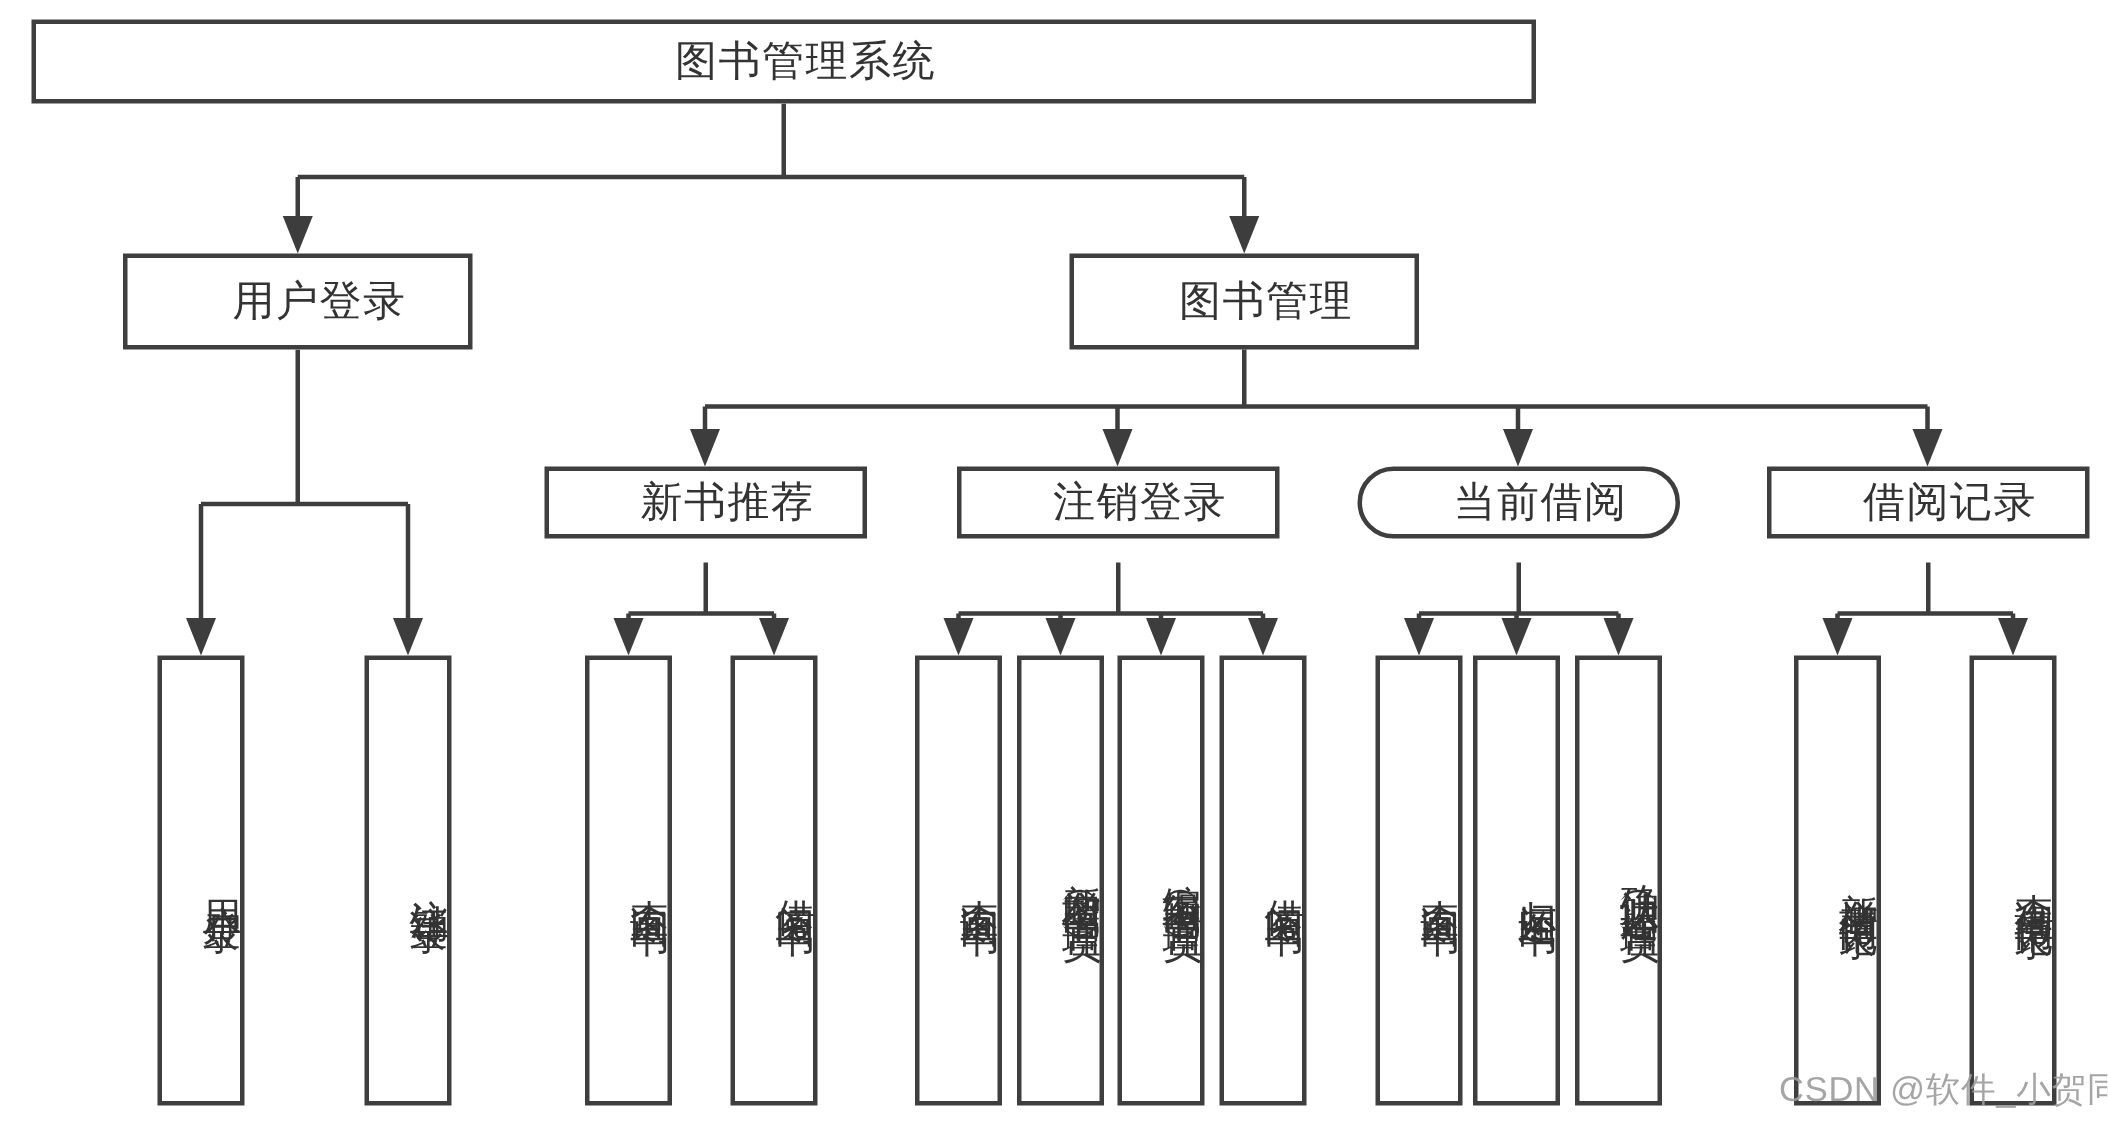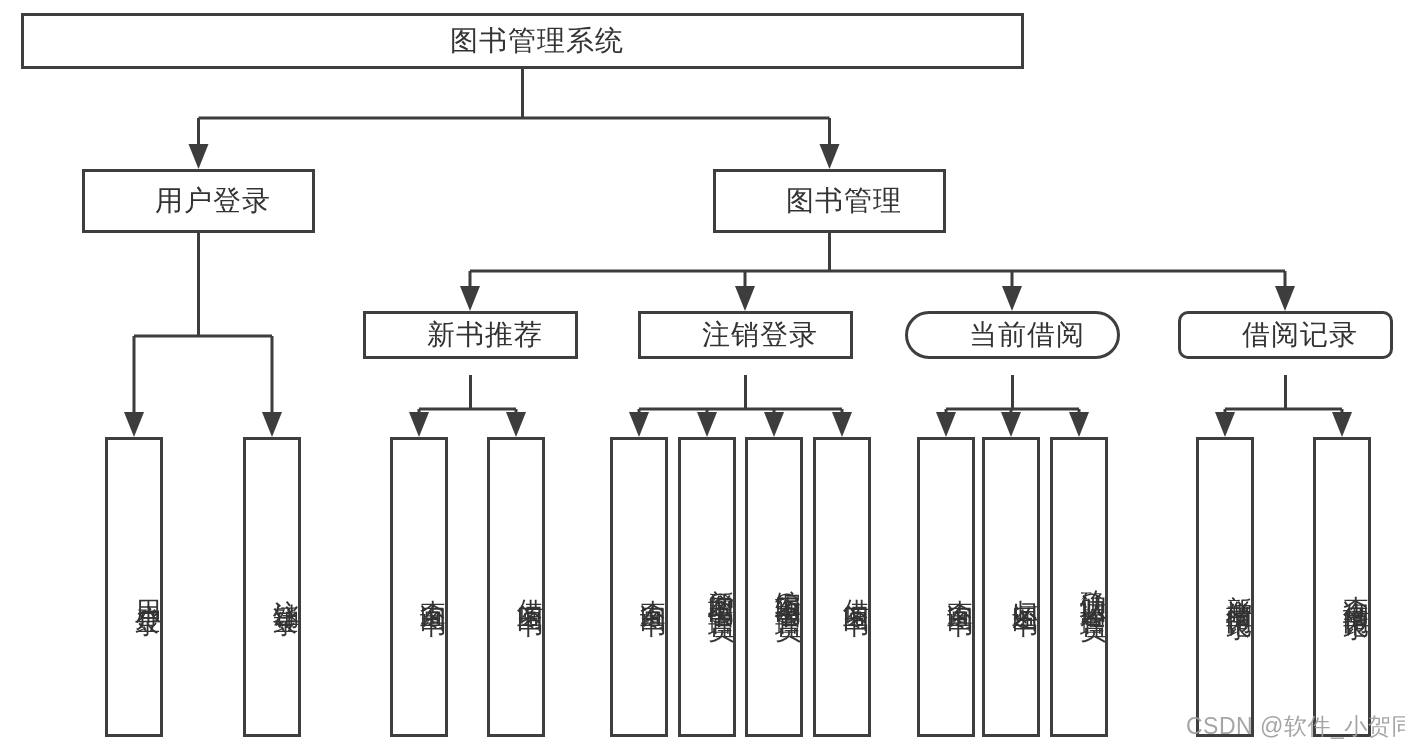--- a/index.html
+++ b/index.html
@@ -119,21 +119,21 @@
 
   <div class="box hbox lvl3-box" style="left:363px;">
     <span>新书推荐</span>
   </div>
   <div class="box hbox lvl3-box" style="left:638px;">
     <span>注销登录</span>
   </div>
   <div class="box hbox lvl3-box" style="left:905px;border-radius:31px;">
     <span>当前借阅</span>
   </div>
-  <div class="box hbox lvl3-box" style="left:1178px;border-radius:10px;">
+  <div class="box hbox lvl3-box" style="left:1178px;">
     <span>借阅记录</span>
   </div>
 
   <div class="box leaf-box" style="left:105px;">
     <span class="vtext">用户登录</span>
   </div>
   <div class="box leaf-box" style="left:243px;">
     <span class="vtext">注销登录</span>
   </div>
   <div class="box leaf-box" style="left:390px;">

